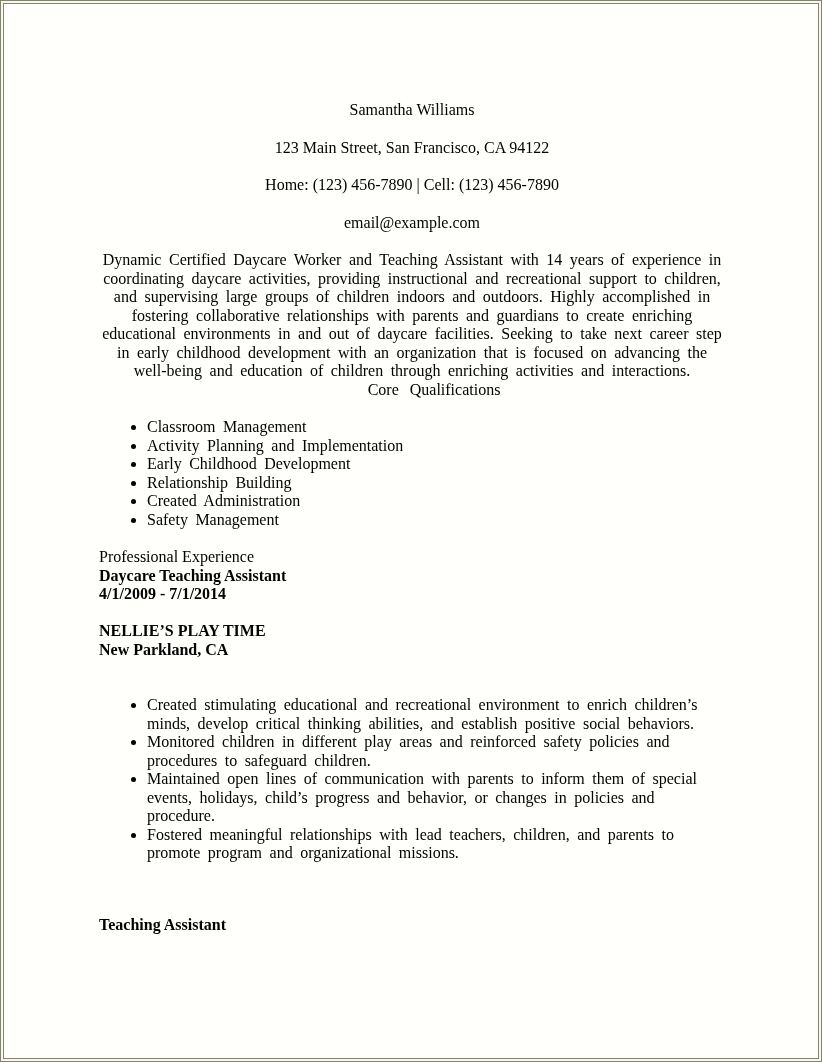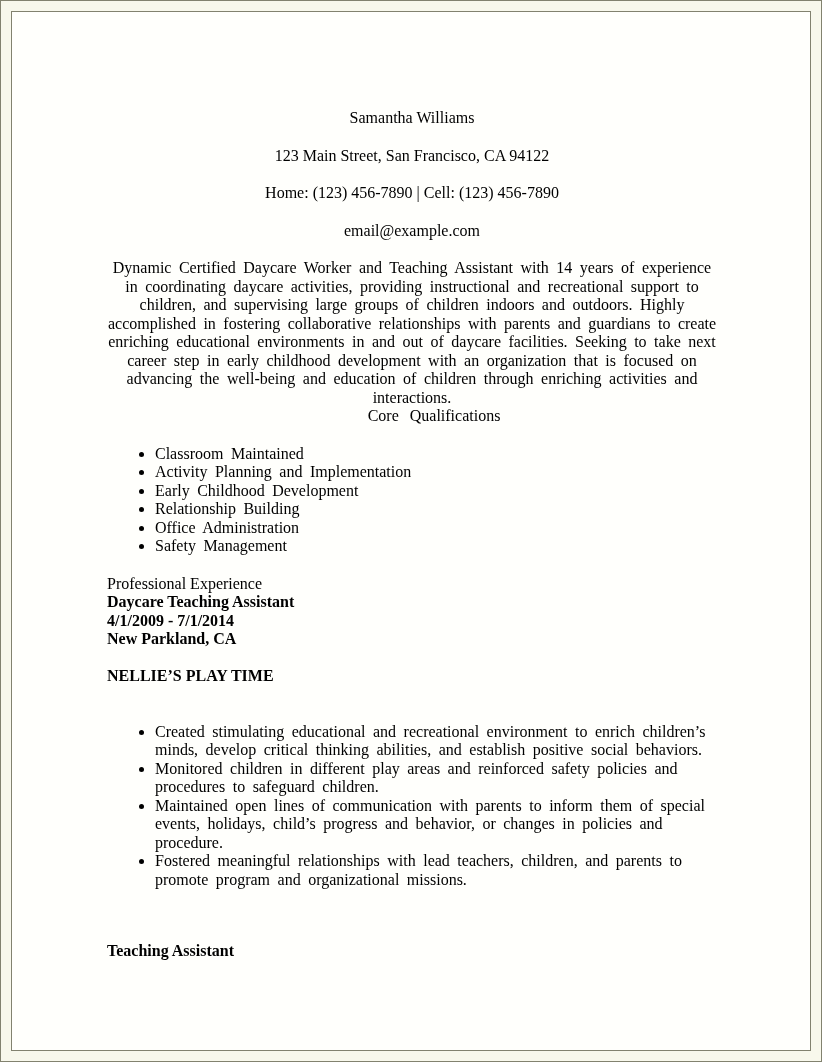--- a/index.html
+++ b/index.html
@@ -6,21 +6,21 @@
     margin: 0;
     padding: 0;
     background: #ffffff;
   }
   .page {
     box-sizing: border-box;
     width: 822px;
     height: 1062px;
     background: #f8f8ec;            
     border: 1px solid #82826f;      
-    padding: 10px;
+    padding: 2px;
   }
   .page-inner {
     box-sizing: border-box;
     width: 100%;
     height: 100%;
     border: 1px solid #82826f;      
     background: #fffffc;            
     padding: 97px 93px 0 95px;
     overflow: hidden;
     font-family: "Liberation Serif", "DejaVu Serif", serif;
@@ -66,33 +66,33 @@
 
     <p class="center-line">Samantha Williams</p>
     <p class="center-line">123 Main Street, San Francisco, CA 94122</p>
     <p class="center-line">Home: (123) 456-7890 | Cell: (123) 456-7890</p>
     <p class="center-line">email@example.com</p>
 
     <p class="summary-para">Dynamic Certified Daycare Worker and Teaching Assistant with 14 years of experience in coordinating daycare activities, providing instructional and recreational support to children, and supervising large groups of children indoors and outdoors. Highly accomplished in fostering collaborative relationships with parents and guardians to create enriching educational environments in and out of daycare facilities. Seeking to take next career step in early childhood development with an organization that is focused on advancing the well-being and education of children through enriching activities and interactions.</p>
     <p class="summary-para coreq-heading">Core Qualifications</p>
 
     <ul class="bullet-list">
-      <li>Classroom Maintained</li>
+      <li>Classroom Management</li>
       <li>Activity Planning and Implementation</li>
       <li>Early Childhood Development</li>
       <li>Relationship Building</li>
-      <li>Office Administration</li>
+      <li>Created Administration</li>
       <li>Safety Management</li>
     </ul>
 
     <p>Professional Experience</p>
     <p class="bold">Daycare Teaching Assistant</p>
     <p class="bold">4/1/2009 - 7/1/2014</p>
+    <p class="bold company-name">NELLIE’S PLAY TIME</p>
     <p class="bold">New Parkland, CA</p>
-    <p class="bold company-name">NELLIE’S PLAY TIME</p>
 
     <ul class="bullet-list duties-list">
       <li>Created stimulating educational and recreational environment to enrich children’s minds, develop critical thinking abilities, and establish positive social behaviors.</li>
       <li>Monitored children in different play areas and reinforced safety policies and procedures to safeguard children.</li>
       <li>Maintained open lines of communication with parents to inform them of special events, holidays, child’s progress and behavior, or changes in policies and procedure.</li>
       <li>Fostered meaningful relationships with lead teachers, children, and parents to promote program and organizational missions.</li>
     </ul>
 
     <p class="bold job2-title">Teaching Assistant</p>
 

